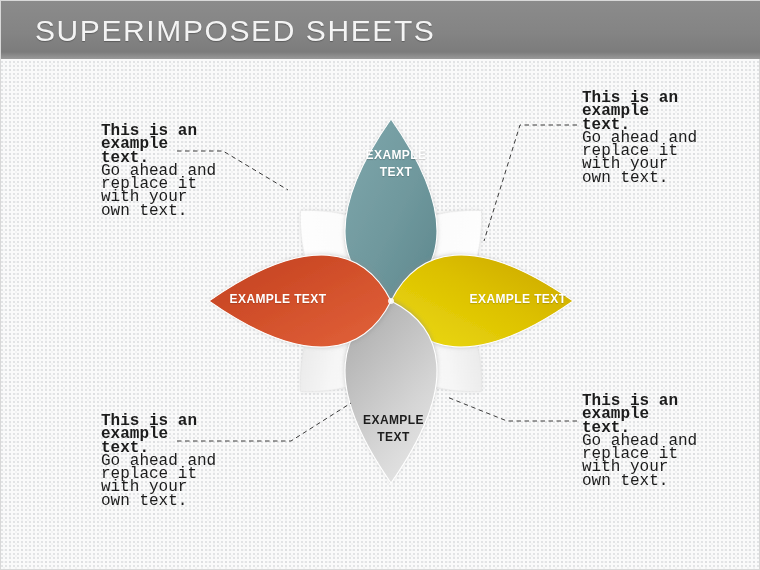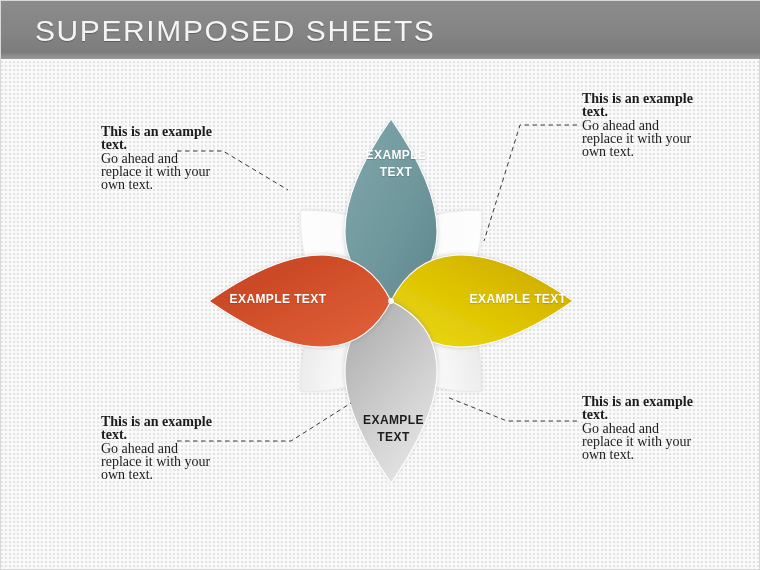--- a/index.html
+++ b/index.html
@@ -89,22 +89,22 @@
   }
   .pl-bottom {
     left: 335px; top: 353px; width: 115px;
     color: #1d1d1d;
     text-align: center;
   }
   
   .callout {
     position: absolute;
     width: 120px;
-    font-family: Liberation Serif, serif;
-    font-size: 14px;
+    font-family: Liberation Mono, monospace;
+    font-size: 16px;
     line-height: 13.3px;
     color: #1c1c1c;
   }
   .callout .strong {
     font-weight: bold;
     display: block;
   }
   .callout .body {
     font-weight: normal;
     display: block;

